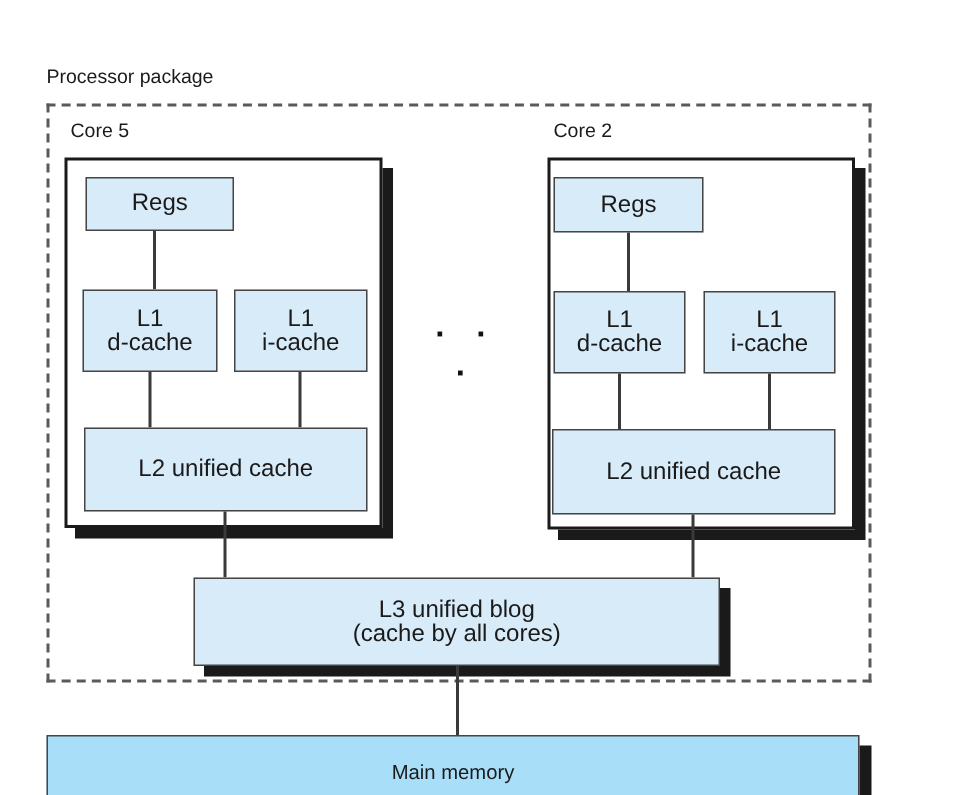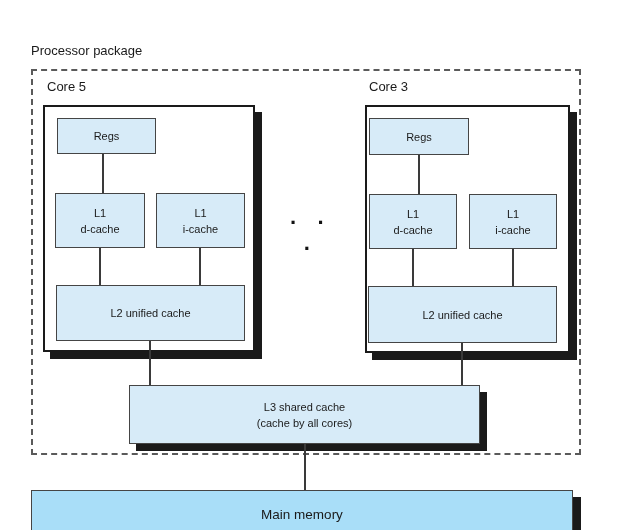--- a/index.html
+++ b/index.html
@@ -43,21 +43,21 @@
   }
   .core0-panel{left:43px;top:69px;width:212px;height:247px;}
   .core3-panel{left:365px;top:69px;width:205px;height:248px;}
   .cache-box{
     position:absolute;
     background:var(--cache-fill);
     border:1.5px solid var(--box-border);
     box-sizing:border-box;
     display:flex;flex-direction:column;align-items:center;justify-content:center;
     text-align:center;
-    font-size:11px;line-height:16px;
+    font-size:16px;line-height:16px;
     color:var(--text);
   }
   .shadowed{box-shadow:7px 7px 0 0 var(--shadow);}
   
   .c0-regs{left:57px;top:82px;width:99px;height:36px;}
   .c0-l1d{left:55px;top:157px;width:90px;height:55px;}
   .c0-l1i{left:156px;top:157px;width:89px;height:55px;}
   .c0-l2{left:56px;top:249px;width:189px;height:56px;}
   
   .c3-regs{left:369px;top:82px;width:100px;height:37px;}
@@ -113,21 +113,21 @@
   </div>
   <div class="vline" style="left:99px;top:212px;height:37px;"></div>
   <div class="vline" style="left:199px;top:212px;height:37px;"></div>
   <div class="cache-box c0-l2">
     <span>L2 unified cache</span>
   </div>
   <div class="vline" style="left:149px;top:305px;height:44px;"></div>
 
   <div class="ellipsis">· · ·</div>
 
-  <div class="lbl" style="left:369px;top:43px;">Core 3</div>
+  <div class="lbl" style="left:369px;top:43px;">Core 2</div>
   <div class="core-panel core3-panel"></div>
   <div class="cache-box c3-regs">
     <span>Regs</span>
   </div>
   <div class="vline" style="left:418px;top:119px;height:39px;"></div>
   <div class="cache-box c3-l1d">
     <span>L1</span>
     <span>d-cache</span>
   </div>
   <div class="cache-box c3-l1i">
@@ -135,21 +135,21 @@
     <span>i-cache</span>
   </div>
   <div class="vline" style="left:412px;top:213px;height:37px;"></div>
   <div class="vline" style="left:512px;top:213px;height:37px;"></div>
   <div class="cache-box c3-l2">
     <span>L2 unified cache</span>
   </div>
   <div class="vline" style="left:461px;top:307px;height:42px;"></div>
 
   <div class="cache-box shadowed l3-box">
-    <span>L3 shared cache</span>
+    <span>L3 unified blog</span>
     <span>(cache by all cores)</span>
   </div>
   <div class="vline" style="left:304px;top:408px;height:46px;"></div>
 
   <div class="cache-box memory-box">
     <span>Main memory</span>
   </div>
 
   <div class="watermark wm-url">https://blog.csdn.net</div>
   <div class="watermark wm-handle">CSDN @CodingCos</div>

